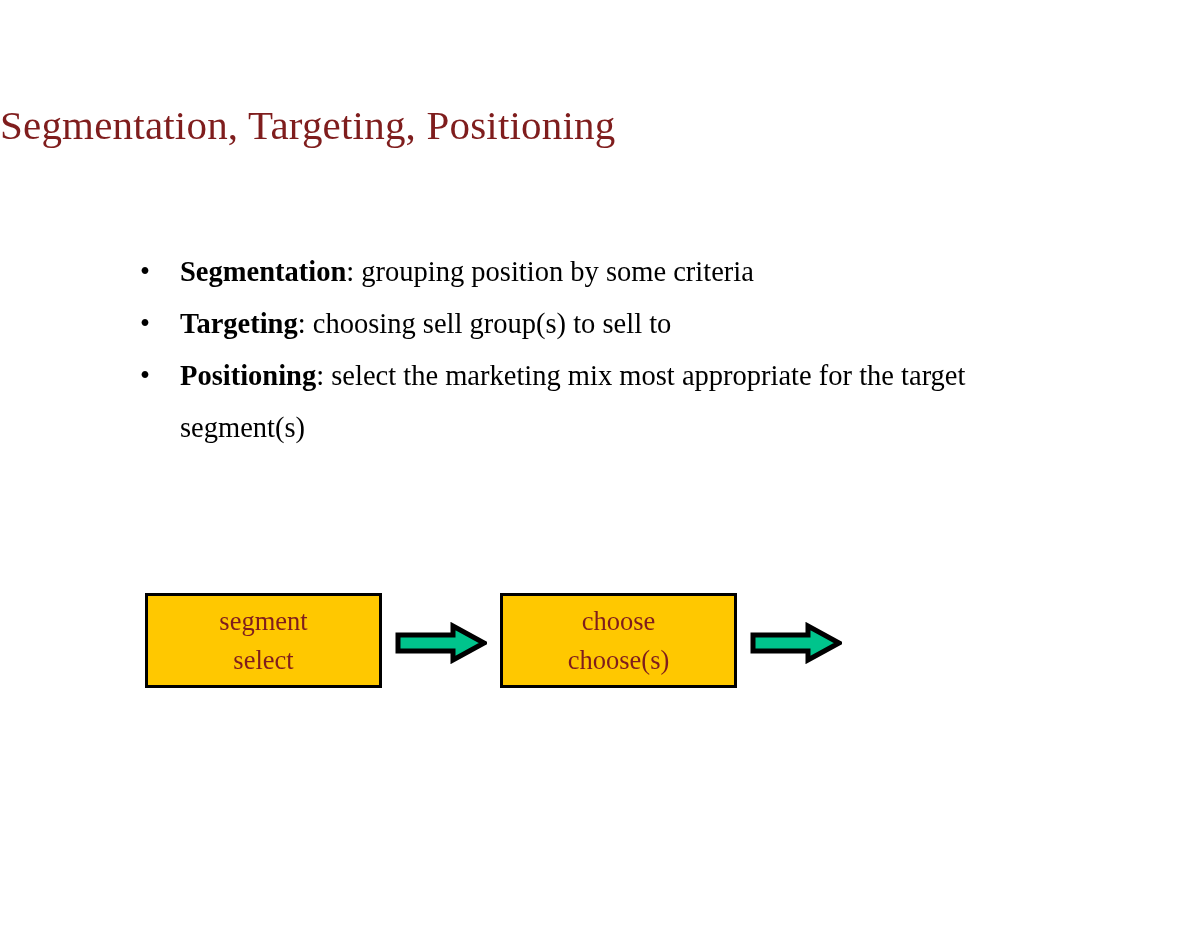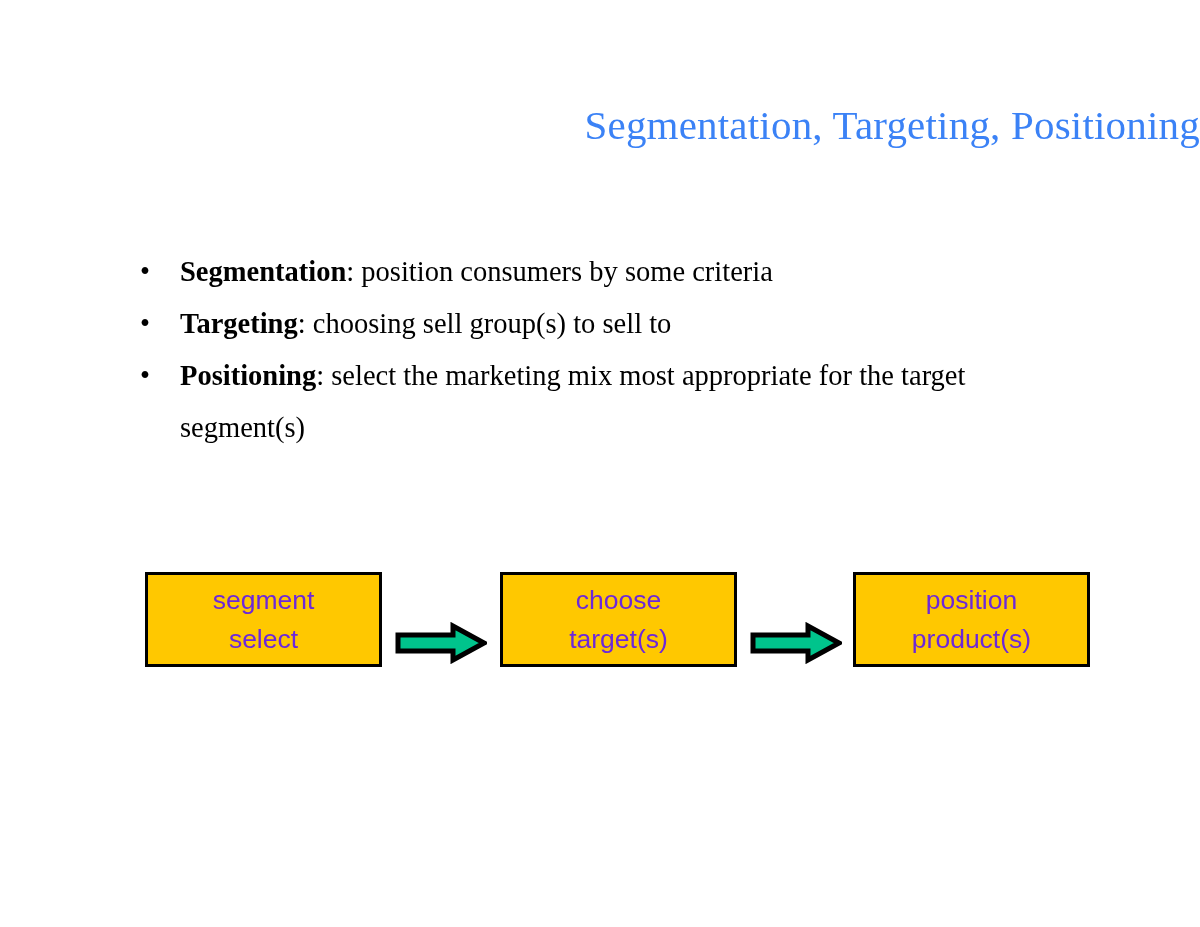--- a/index.html
+++ b/index.html
@@ -22,28 +22,28 @@
     inset: 0;
     background: #ffffff;
   }
 
   
   .slide-title {
     position: absolute;
     left: 0;
     top: 103px;
     width: 1200px;
-    text-align: right;
+    text-align: left;
     font-family: "Liberation Serif", "DejaVu Serif", serif;
     font-size: 41px;
     font-weight: 400;
     line-height: 1.12;
     letter-spacing: 0.2px;
     white-space: nowrap;
-    color: #3b82f6;
+    color: #7f1d1d;
   }
 
   
   .body-list {
     position: absolute;
     left: 138px;
     top: 246px;
     width: 930px;
     margin: 0;
     padding: 0;
@@ -74,34 +74,34 @@
   .flow {
     position: absolute;
     left: 0;
     top: 0;
     width: 1200px;
     height: 927px;
     pointer-events: none;
   }
   .flow-box {
     position: absolute;
-    top: 572px;
+    top: 593px;
     width: 237px;
     height: 95px;
     box-sizing: border-box;
     background: #FFC800;
     border: 3px solid #000000;
     display: flex;
     flex-direction: column;
     align-items: center;
     justify-content: center;
-    font-family: Liberation Sans, sans-serif;
+    font-family: Liberation Serif, serif;
     font-size: 26.5px;
     line-height: 39px;
-    color: #6d28d9;
+    color: #7f1d1d;
     pointer-events: auto;
   }
   #box-1 { left: 145px; }
   #box-2 { left: 500px; }
   #box-3 { left: 853px; }
 
   .flow-box .line { display: block; white-space: nowrap; }
 
   .flow-arrow {
     position: absolute;
@@ -117,21 +117,21 @@
 </head>
 <body>
 
 <div class="slide">
 
   <div class="slide-title">Segmentation, Targeting, Positioning</div>
 
   <ul class="body-list">
 
     <li class="bullet-row">
-      <span class="bullet-mark">•</span><span class="term">Segmentation</span><span>: </span><span>position consumers by some criteria</span>
+      <span class="bullet-mark">•</span><span class="term">Segmentation</span><span>: </span><span>grouping position by some criteria</span>
     </li>
 
     <li class="bullet-row">
       <span class="bullet-mark">•</span><span class="term">Targeting</span><span>: </span><span>choosing sell group(s) to sell to</span>
     </li>
 
     <li class="bullet-row">
       <span class="bullet-mark">•</span><span class="term">Positioning</span><span>: </span><span>select the marketing mix most appropriate for the target segment(s)</span>
     </li>
 
@@ -145,29 +145,25 @@
     </div>
 
     <div class="flow-arrow" id="arrow-1">
       <svg viewBox="0 0 92 42" preserveAspectRatio="none" aria-hidden="true">
         <polygon points="3,13 58,13 58,4 89,21 58,38 58,29 3,29" fill="#00C48C" stroke="#000000" stroke-width="5" stroke-linejoin="miter"></polygon>
       </svg>
     </div>
 
     <div class="flow-box" id="box-2">
       <span class="line">choose</span>
-      <span class="line">target(s)</span>
+      <span class="line">choose(s)</span>
     </div>
 
     <div class="flow-arrow" id="arrow-2">
       <svg viewBox="0 0 92 42" preserveAspectRatio="none" aria-hidden="true">
         <polygon points="3,13 58,13 58,4 89,21 58,38 58,29 3,29" fill="#00C48C" stroke="#000000" stroke-width="5" stroke-linejoin="miter"></polygon>
       </svg>
     </div>
 
-    <div class="flow-box" id="box-3">
-      <span class="line">position</span>
-      <span class="line">product(s)</span>
-    </div>
 
   </div>
 
 </div>
 
 </body></html>

